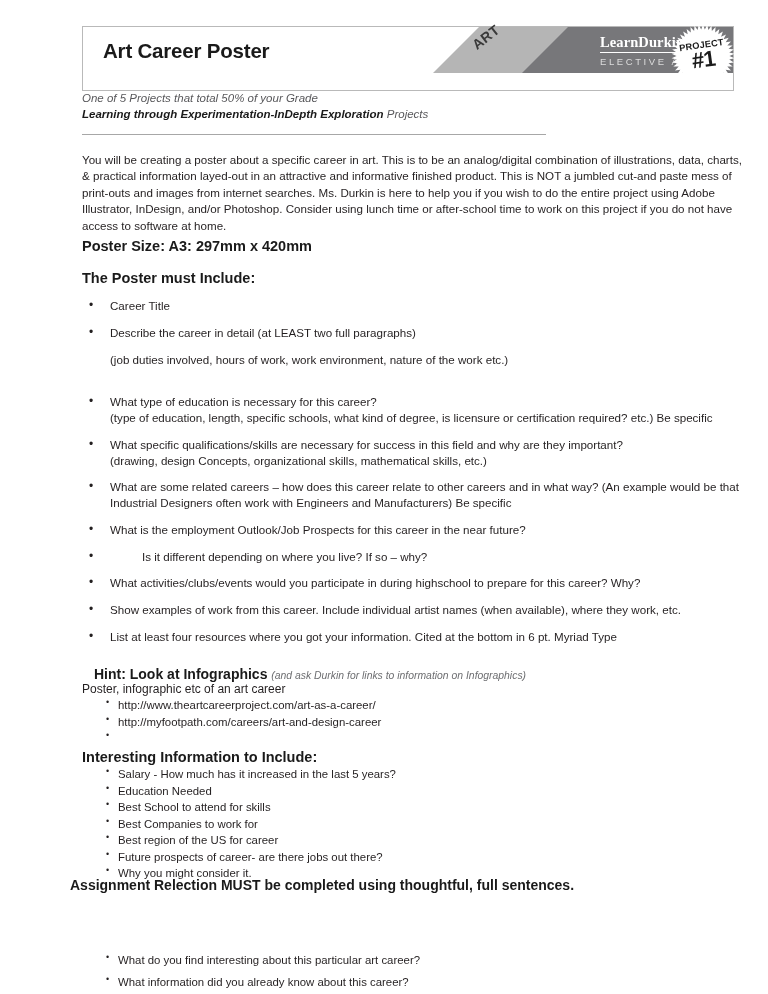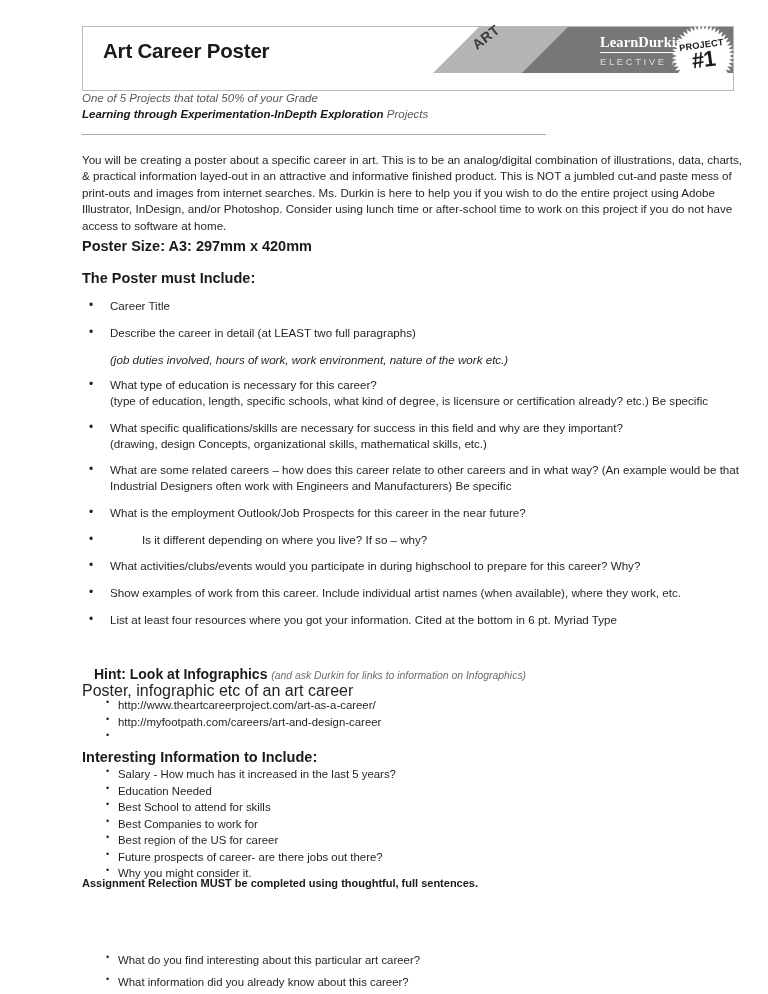--- a/index.html
+++ b/index.html
@@ -219,25 +219,24 @@
   .bullet .sub-line {
     display: block;
   }
   .bullet .indent-line {
     display: block;
     padding-left: 32px;
   }
   .bullet-para {
     position: relative;
     padding-left: 28px;
-    margin-bottom: 10px;
+    margin-bottom: 27px;
     font-size: 11.6px;
     line-height: 1.36;
     color: #231f20;
-    font-style: italic;
   }
 
   
   .hint-head {
     position: absolute;
     left: 94px;
     top: 666px;
     font-size: 14px;
     font-weight: bold;
     color: #1a1a1a;
@@ -247,21 +246,21 @@
     font-size: 10.4px;
     font-weight: normal;
     font-style: italic;
     color: #6d6e71;
     letter-spacing: 0;
   }
   .hint-sub {
     position: absolute;
     left: 82px;
     top: 682px;
-    font-size: 16px;
+    font-size: 12px;
     color: #231f20;
   }
   .sublist {
     position: absolute;
     left: 104px;
     width: 600px;
   }
   .sub-item {
     position: relative;
     padding-left: 14px;
@@ -285,23 +284,23 @@
     left: 82px;
     top: 749px;
     font-size: 14.5px;
     font-weight: bold;
     color: #1a1a1a;
   }
   .interesting-list { top: 766px; }
 
   .h-reflection {
     position: absolute;
-    left: 82px;
+    left: 70px;
     top: 877px;
-    font-size: 11px;
+    font-size: 14px;
     font-weight: bold;
     color: #1a1a1a;
     white-space: nowrap;
   }
   .reflection-list { top: 950px; }
   .reflection-list .sub-item { line-height: 1.9; }
 </style>
 </head>
 <body>
 
@@ -339,21 +338,21 @@
 
 <div class="intro">You will be creating a poster about a specific career in art. This is to be an analog/digital combination of illustrations, data, charts, &amp; practical information layed-out in an attractive and informative finished product. This is NOT a jumbled cut-and paste mess of print-outs and images from internet searches. Ms. Durkin is here to help you if you wish to do the entire project using Adobe Illustrator, InDesign, and/or Photoshop. Consider using lunch time or after-school time to work on this project if you do not have access to software at home.</div>
 
 <div class="h-section h-postersize">Poster Size: A3: 297mm x 420mm</div>
 <div class="h-section h-mustinclude">The Poster must Include:</div>
 
 <div class="bullets" id="requirements-list">
     <div class="bullet"><span>Career Title</span></div>
     <div class="bullet"><span>Describe the career in detail (at LEAST two full paragraphs)</span></div>
     <div class="bullet-para">(job duties involved, hours of work, work environment, nature of the work etc.)</div>
-    <div class="bullet"><span>What type of education is necessary for this career?</span><span class="sub-line">(type of education, length, specific schools, what kind of degree, is licensure or certification already?  etc.) Be specific</span></div>
+    <div class="bullet"><span>What type of education is necessary for this career?</span><span class="sub-line">(type of education, length, specific schools, what kind of degree, is licensure or certification required?  etc.) Be specific</span></div>
     <div class="bullet"><span>What specific qualifications/skills are necessary for success in this field and why are they important?</span><span class="sub-line">(drawing, design Concepts, organizational skills, mathematical skills, etc.)</span></div>
     <div class="bullet"><span>What are some related careers – how does this career relate to other careers and in what way? (An example would be that Industrial Designers often work with Engineers and Manufacturers) Be specific</span></div>
     <div class="bullet"><span>What is the employment Outlook/Job Prospects for this career in the near future?</span></div>
     <div class="bullet"><span class="indent-line">Is it different depending on where you live?  If so – why?</span></div>
     <div class="bullet"><span>What activities/clubs/events would you participate in during highschool to prepare for this career? Why?</span></div>
     <div class="bullet"><span>Show examples of work from this career.  Include individual artist names (when available), where they work, etc.</span></div>
     <div class="bullet"><span>List at least four resources where you got your information.  Cited at the bottom in 6 pt. Myriad Type</span></div>
   </div>
 
 <div class="hint-head">

